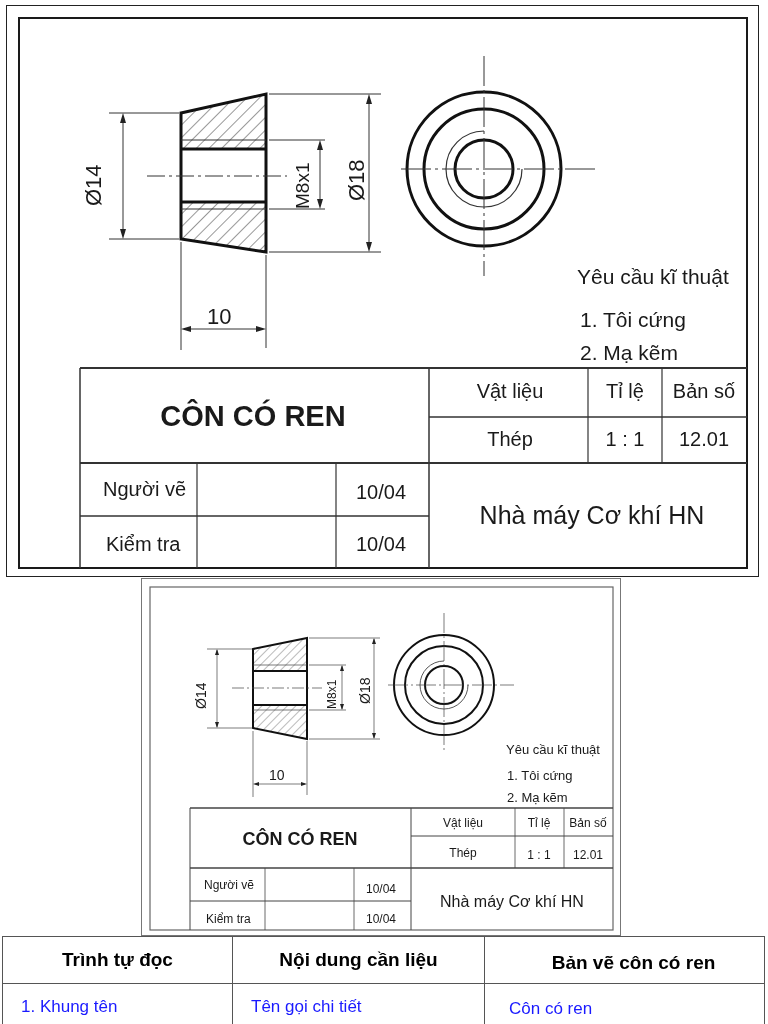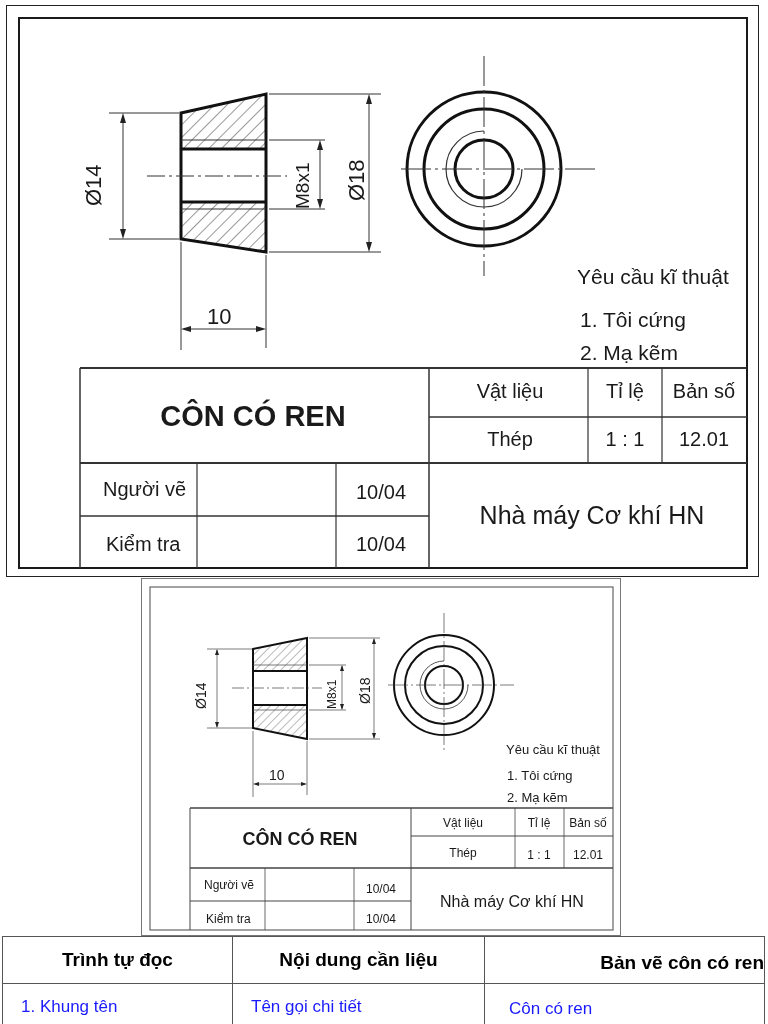--- a/index.html
+++ b/index.html
@@ -7,21 +7,21 @@
   .frame { position:absolute; box-sizing:border-box; background:#fff; }
   #fig1 { left:6px; top:5px; width:753px; height:572px; border:1.5px solid #222; }
   #fig2 { left:141px; top:578px; width:480px; height:358px; border:1px solid #777; }
   svg { display:block; }
   svg text { font-family:"Liberation Sans", sans-serif; fill:#1a1a1a; }
   .bt { position:absolute; left:2px; top:936px; width:762px; border-collapse:collapse; table-layout:fixed; }
   .bt th, .bt td { border:1px solid #555; padding:0 0 0 18px; vertical-align:top; }
   .bt th { height:40px; font-size:19px; font-weight:bold; color:#000; text-align:center; padding:0; vertical-align:middle; }
   .bt td { height:50px; font-size:17px; color:#1a1aff; padding-top:12px; line-height:22px; }
   .bt td.c3 { padding-left:24px; padding-top:14px; }
-  .bt th.h3 { text-align:right; padding-left:18px; padding-top:6px; }
+  .bt th.h3 { text-align:center; padding-left:18px; padding-top:6px; }
 </style>
 </head>
 <body>
 
 <div id="fig1" class="frame">
   <svg width="750" height="569" viewBox="0 0 750 569">
     <defs>
       <pattern id="hatch1" patternUnits="userSpaceOnUse" width="9" height="9" patternTransform="rotate(45)">
         <line x1="0" y1="0" x2="0" y2="9" stroke="#333" stroke-width="1"></line>
       </pattern>

